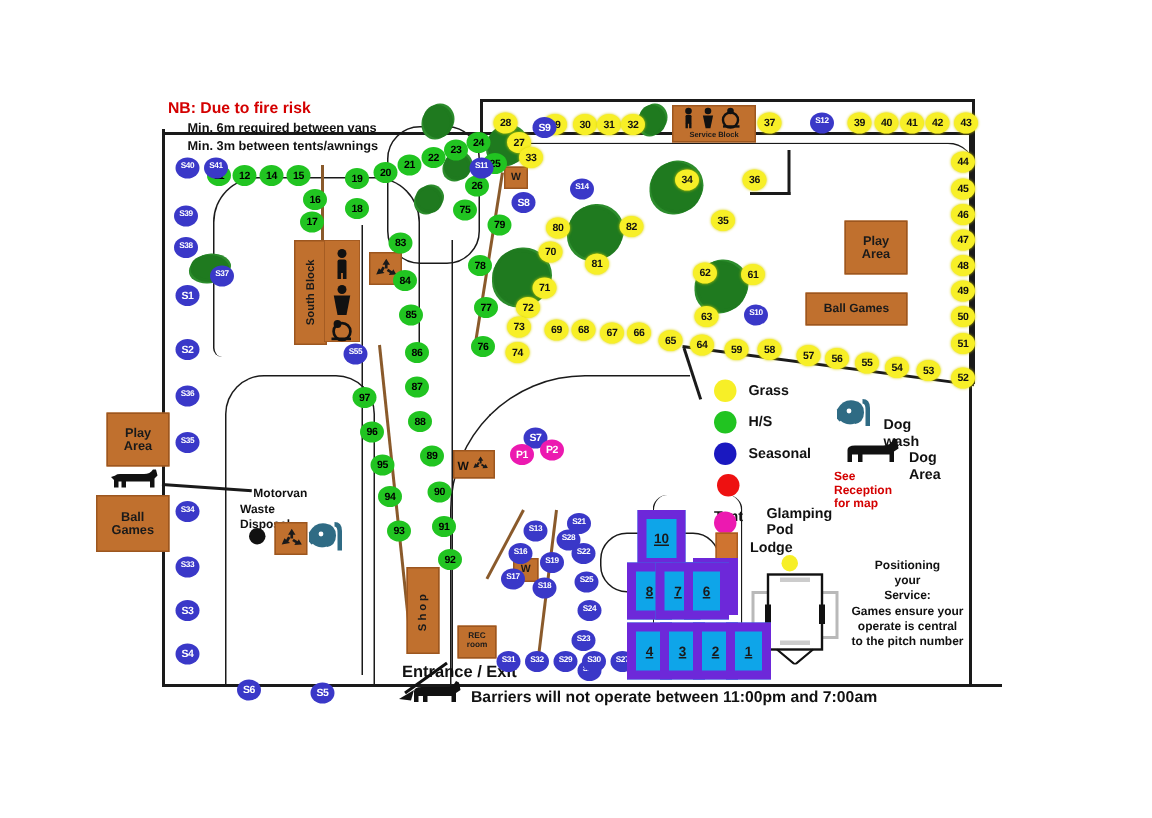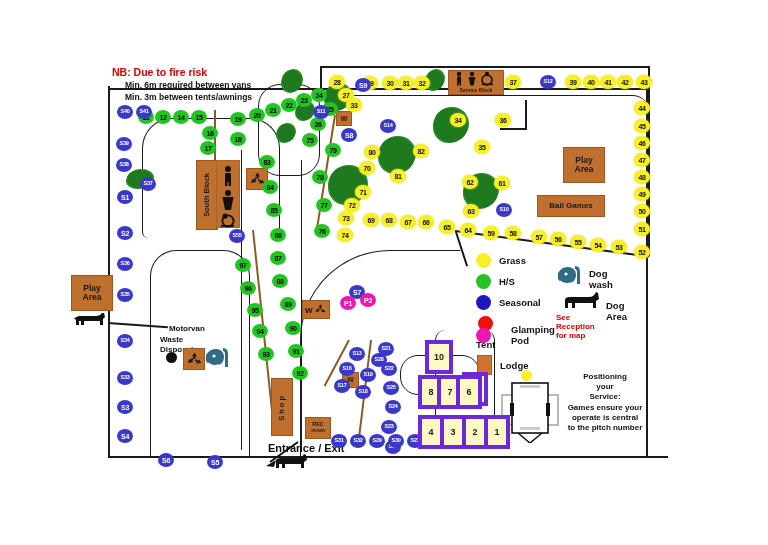--- a/index.html
+++ b/index.html
@@ -18,23 +18,23 @@
   .pitch{position:absolute;width:16px;height:14px;border-radius:50%;
          display:flex;align-items:center;justify-content:center;
          font-size:7px;font-weight:bold;color:#111;
          line-height:1;letter-spacing:-0.3px;}
   .p-grass{background:#f7ef27;box-shadow:0 0 2px #d8d000;}
   .p-hs{background:#21c421;color:#000;}
   .p-seasonal{background:#3a38c8;color:#fff;}
   .p-pod{background:#ec19b0;color:#fff;}
 
   
-  .lodge{position:absolute;background:#fef9c3;border:4px solid #6d28d9;
+  .lodge{position:absolute;background:#0ea5e9;border:6px solid #6d28d9;
          display:flex;align-items:center;justify-content:center;
-         font-size:9px;font-weight:bold;color:#1a1a1a;}
+         font-size:9px;font-weight:bold;color:#1a1a1a;text-decoration:underline;}
   .facility{position:absolute;background:#c0702e;border:1px solid #9c561f;
             display:flex;align-items:center;justify-content:center;
             text-align:center;font-size:8px;font-weight:bold;color:#1a1a1a;
             line-height:1.05;}
 
   
   .tree{position:absolute;background:#1f7a1f;border-radius:46% 54% 50% 50%;
         box-shadow:0 0 0 2px #1f7a1f, 2px -2px 0 1px #2c8c2c,
                    -2px 2px 0 1px #2c8c2c;}
 
@@ -224,68 +224,74 @@
   </div>
   <div class="facility" style="left:537px;top:195px;width:66px;height:20px;">
     <span>Ball Games</span>
   </div>
 
   <div class="facility" style="left:71px;top:275px;width:40px;height:34px;
        font-size:8.5px;white-space:pre-line;">
     <span>Play
 Area</span>
   </div>
+  <div class="facility" style="left:64px;top:330px;width:47px;height:36px;
+       font-size:8.5px;white-space:pre-line;">
+    <span>Ball
+Games</span>
+  </div>
   <svg style="position:absolute;left:72px;top:311px;" width="38" height="18" viewBox="0 0 38 18">
     <path d="M4 14 L4 8 Q4 5 8 5 L24 5 Q28 5 30 2 L32 2 L33 6 L31 8 L31 14 L28 14
              L28 10 L12 10 L12 14 L9 14 L9 10 L7 10 L7 14 Z M2 7 L5 6 L4 9 Z" fill="#111"></path>
   </svg>
 
   <svg style="position:absolute;left:264px;top:440px;" width="40" height="30" viewBox="0 0 40 30">
     <path d="M34 2 L6 22" stroke="#111" stroke-width="2" fill="none"></path>
     <path d="M2 26 L12 20 L10 27 Z" fill="#111"></path>
   </svg>
   <svg style="position:absolute;left:272px;top:452px;" width="40" height="20" viewBox="0 0 40 20">
     <path d="M4 16 L4 9 Q4 6 9 6 L26 6 Q30 6 32 2 L34 3 L35 8 L32 10 L32 16 L29 16
              L29 12 L13 12 L13 16 L10 16 L10 12 L7 12 L7 16 Z" fill="#111"></path>
   </svg>
   <div class="txt" style="left:268px;top:442px;font-size:11px;text-align:right;">Entrance / Exit</div>
+  <div class="txt" style="left:314px;top:459px;font-size:10.5px;">Barriers will not operate between 11:00pm and 7:00am</div>
 
   <div class="legend">
     <div class="leg-row" style="left:476px;top:253px;">
       <span class="leg-dot" style="background:#f7ef27;"></span>
       <span class="leg-label">Grass</span>
     </div>
     <div class="leg-row" style="left:476px;top:274px;">
       <span class="leg-dot" style="background:#21c421;"></span>
       <span class="leg-label">H/S</span>
     </div>
     <div class="leg-row" style="left:476px;top:295px;">
       <span class="leg-dot" style="background:#1a18c0;"></span>
       <span class="leg-label">Seasonal</span>
     </div>
     <div class="leg-row" style="left:476px;top:316px;flex-direction:column;">
       <span class="leg-dot" style="background:#ee1111;"></span>
       <span class="leg-label">Tent</span>
     </div>
-    <div class="leg-row" style="left:476px;top:324px;gap:20px;">
+    <div class="leg-row" style="left:476px;top:337px;gap:20px;">
       <span class="leg-dot" style="background:#ec19b0;"></span>
       <span class="leg-label">Glamping Pod</span>
     </div>
     <div class="leg-row" style="left:477px;top:355px;">
       <span class="leg-sq"></span>
       <span class="leg-label">Lodge</span>
     </div>
 
     <svg style="position:absolute;left:557px;top:264px;" width="26" height="24" viewBox="0 0 26 24">
       <path d="M1 9 q4 -7 11 -6 q7 1 7 8 q0 7 -7 8 q-8 1 -11 -4 Z" fill="#2f6b84"></path>
       <circle cx="9" cy="10" r="1.6" fill="#fff"></circle>
       <path d="M18 2 q5 0 5 6 l0 12 l-3 0 l0 -11 q0 -4 -2 -4 Z" fill="#2f6b84"></path>
       <path d="M3 17 q5 4 10 2" stroke="#fff" stroke-width="1.3" fill="none"></path>
     </svg>
-    <div class="leg-label" style="position:absolute;left:589px;top:268px;">Dog wash</div>
+    <div class="leg-label" style="position:absolute;left:589px;top:278px;">Dog wash</div>
 
     <svg style="position:absolute;left:560px;top:290px;" width="44" height="22" viewBox="0 0 44 22">
       <path d="M5 18 L5 10 Q5 7 10 7 L29 7 Q34 7 36 2 L38 3 L39 9 L36 11 L36 18 L33 18
                L33 13 L15 13 L15 18 L12 18 L12 13 L8 13 L8 18 Z" fill="#111"></path>
     </svg>
     <div class="leg-label" style="position:absolute;left:606px;top:300px;">Dog Area</div>
     <div style="position:absolute;left:556px;top:313px;font-size:8px;
          font-weight:bold;color:#d40000;">See Reception for map</div>
   </div>
 

